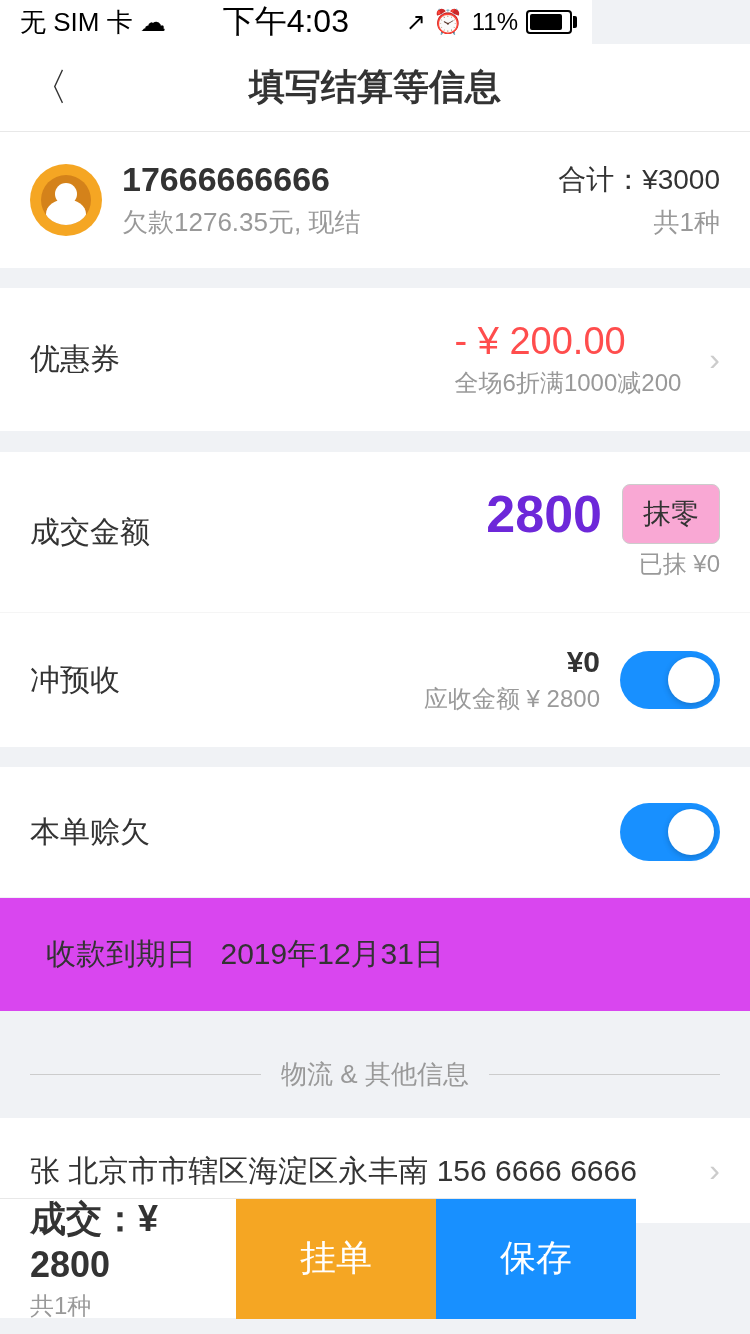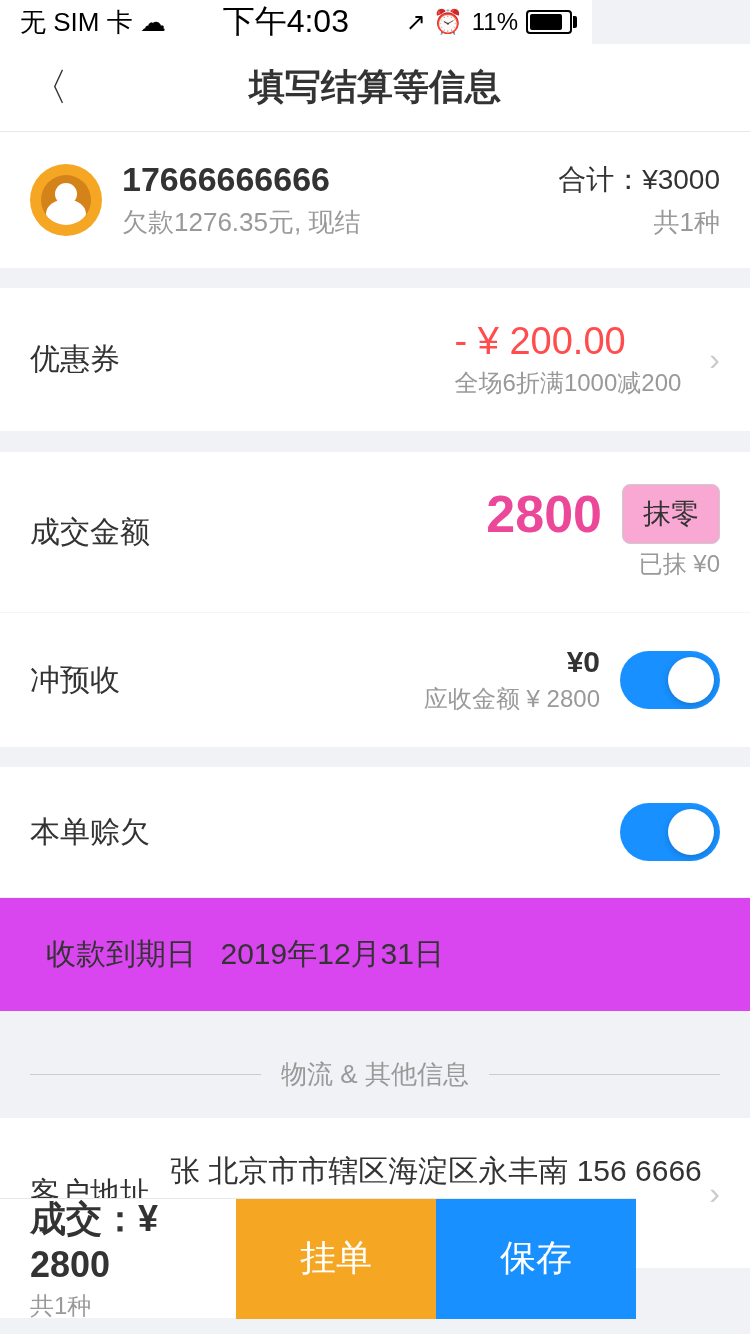--- a/index.html
+++ b/index.html
@@ -234,21 +234,21 @@
       color: #333;
     }
     .amount-right {
       display: flex;
       align-items: center;
       gap: 20px;
     }
     .amount-value {
       font-size: 52px;
       font-weight: 700;
-      color: #ec4899;
+      color: #6d28d9;
     }
     .wipe-btn {
       border: 1px solid #ccc;
       border-radius: 8px;
       padding: 10px 20px;
       font-size: 28px;
       color: #333;
       background: #f9a8d4;
       cursor: pointer;
     }
@@ -524,21 +524,20 @@
 
   <div class="section-divider"></div>
 
   <div class="logistics-divider">
     <div class="divider-line"></div>
     <div class="divider-text">物流 &amp; 其他信息</div>
     <div class="divider-line"></div>
   </div>
 
   <div class="address-row">
-    <div class="address-label">客户地址</div>
     <div class="address-value">张 北京市市辖区海淀区永丰南 156 6666 6666</div>
     <div class="chevron-right">›</div>
   </div>
 
   <div style="height:200px; background:#f0f2f5;"></div>
 
 </div>
 
 <div class="bottom-bar">
   <div class="bottom-summary">

